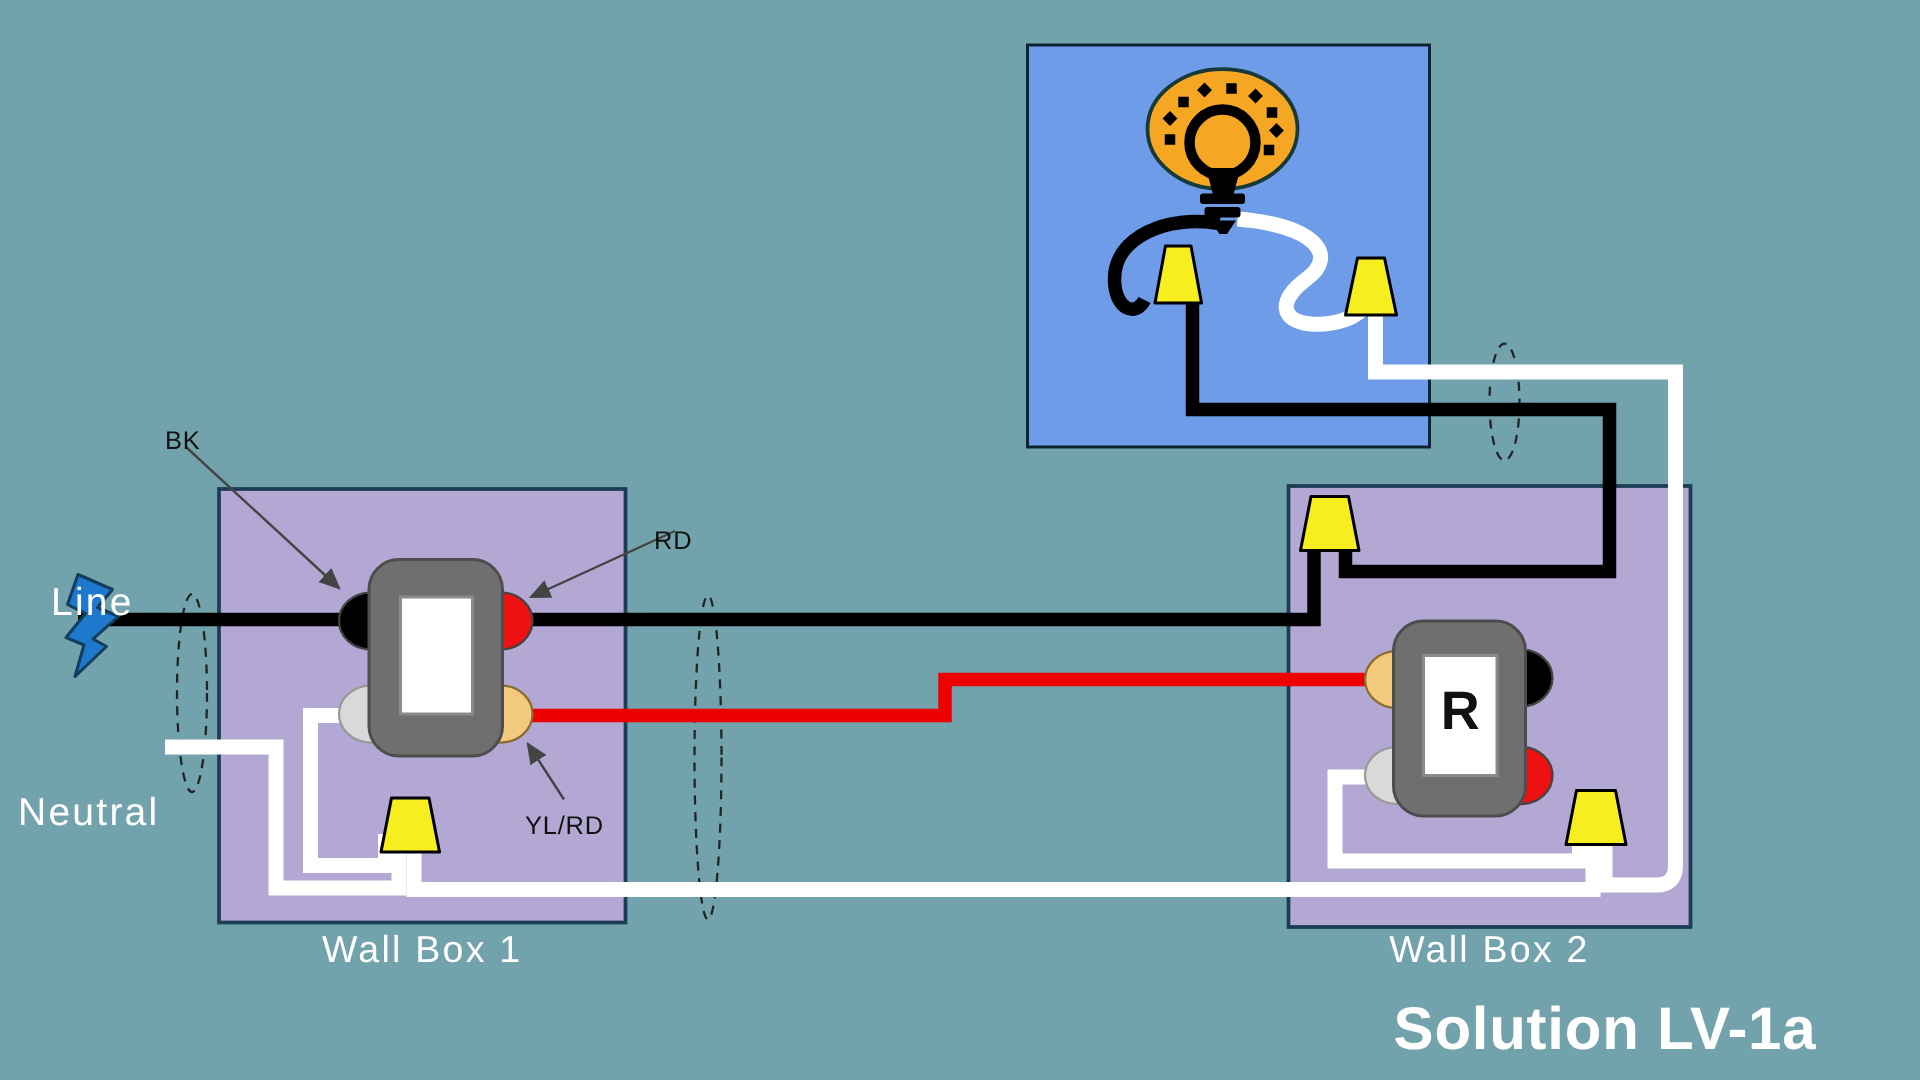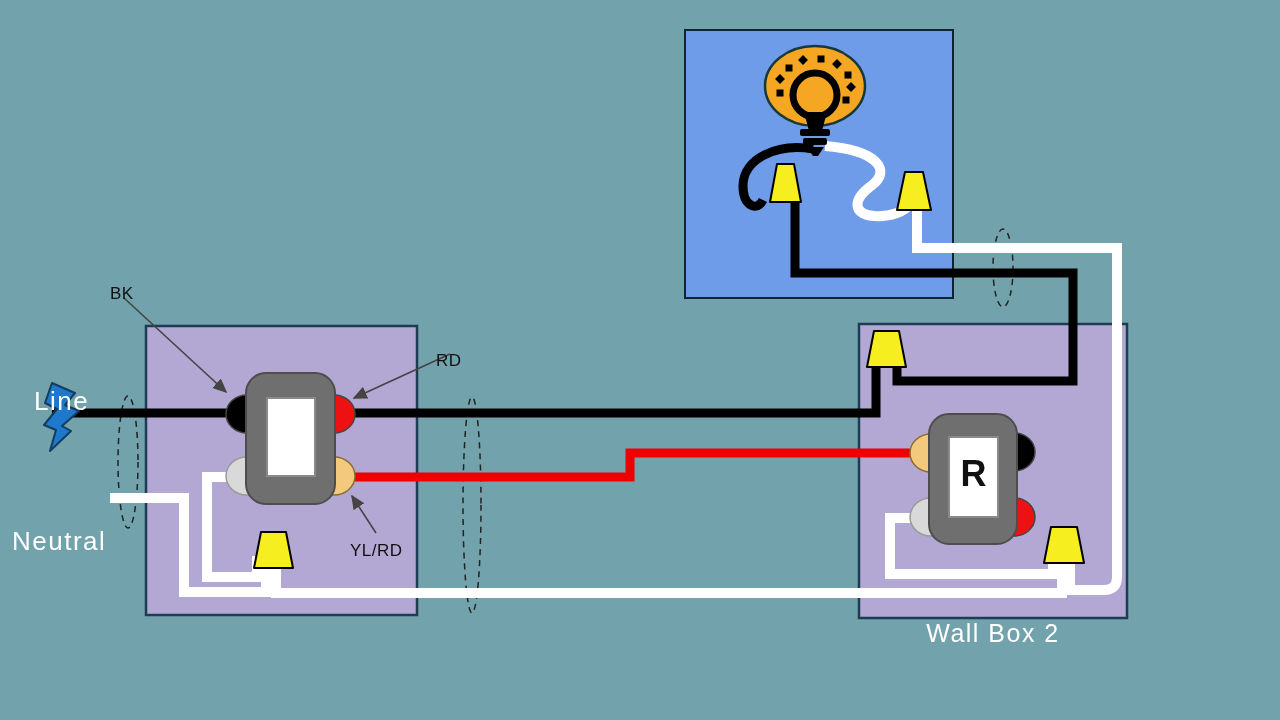--- a/index.html
+++ b/index.html
@@ -93,18 +93,20 @@
     <line x1="376" y1="533" x2="352" y2="496" marker-end="url(#ah)" style="stroke:var(--arrow_gray)" stroke-width="1.6"></line>
   </svg>
 
   <div class="lbl lbl-black" style="left:70px;top:284px;margin-left:40px;">BK</div>
   <div class="lbl lbl-black" style="left:436px;top:322px;margin-top:29px;">RD</div>
   <div class="lbl lbl-black" style="left:350px;top:541px;">YL/RD</div>
 
   <div class="lbl lbl-white" style="left:34px;top:344px;">Line</div>
   <div class="lbl lbl-white" style="left:12px;top:484px;text-align:center;">Neutral</div>
 
+  <div class="caption" style="left:146px;top:619px;width:271px;">Wall Box 1</div>
   <div class="caption" style="left:859px;top:619px;width:268px;">Wall Box 2</div>
 
   <div class="remote-letter" style="left:949px;top:453px;width:49px;">R</div>
 
+  <div class="title" style="left:925px;top:664px;width:290px;">Solution LV-1a</div>
 
 </div>
 
 </body></html>

